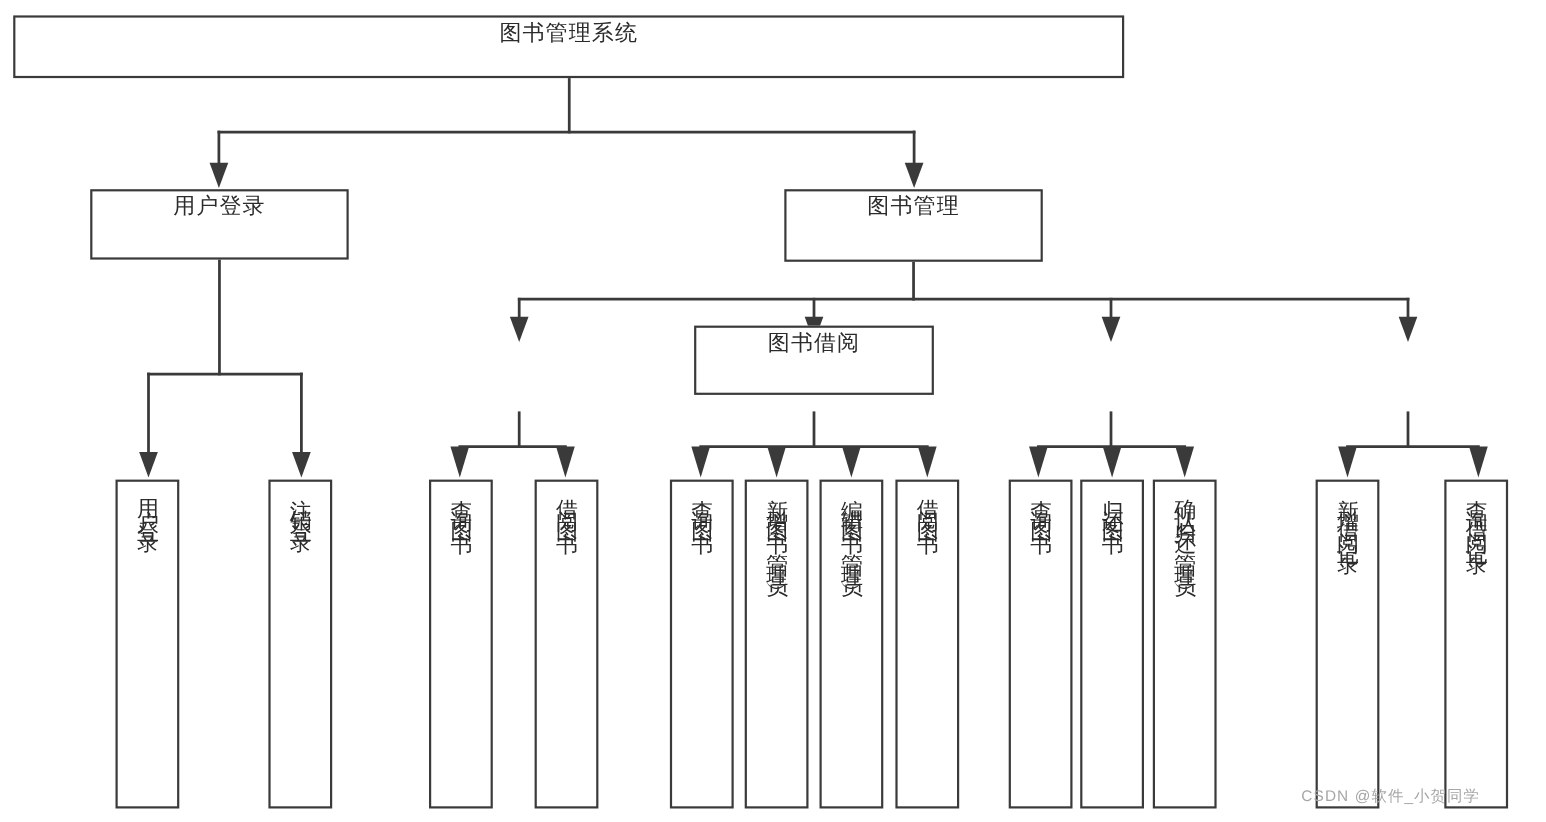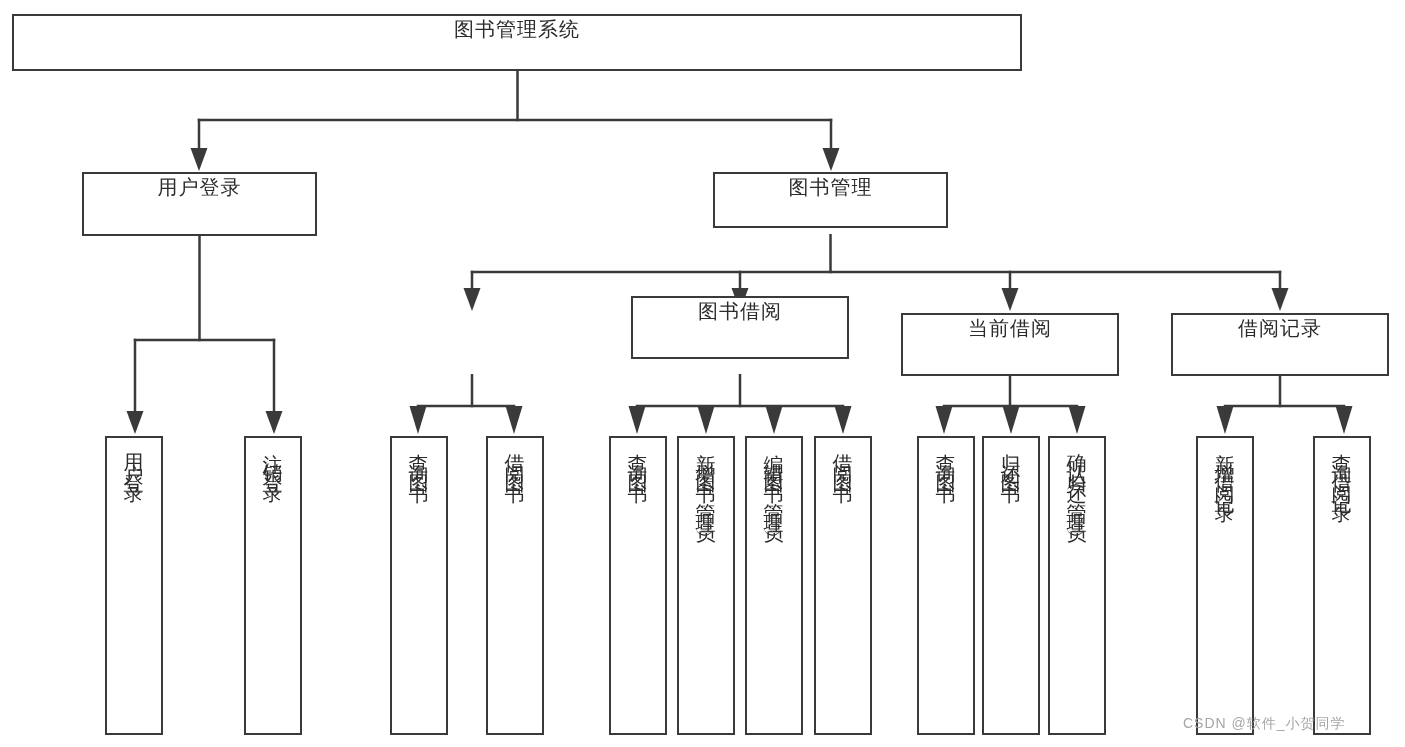--- a/index.html
+++ b/index.html
@@ -127,32 +127,26 @@
     </g>
   </svg>
 
   <div class="node h" style="left:12px; top:14px; width:1010px; height:57px">
     <span>图书管理系统</span>
   </div>
 
   <div class="node h" style="left:82px; top:172px; width:235px; height:64px">
     <span>用户登录</span>
   </div>
-  <div class="node h" style="left:713px; top:172px; width:235px; height:56px">
+  <div class="node h" style="left:713px; top:172px; width:235px; height:66px">
     <span>图书管理</span>
   </div>
 
   <div class="node h" style="left:631px; top:296px; width:218px; height:63px">
     <span>图书借阅</span>
-  </div>
-  <div class="node h" style="left:901px; top:313px; width:218px; height:63px">
-    <span>当前借阅</span>
-  </div>
-  <div class="node h" style="left:1171px; top:313px; width:218px; height:63px">
-    <span>借阅记录</span>
   </div>
 
   <div class="node v" style="left:105px; top:436px; width:58px; height:299px">
     <span class="vtext">用户登录</span>
   </div>
   <div class="node v" style="left:244px; top:436px; width:58px; height:299px">
     <span class="vtext">注销登录</span>
   </div>
 
   <div class="node v" style="left:390px; top:436px; width:58px; height:299px">

